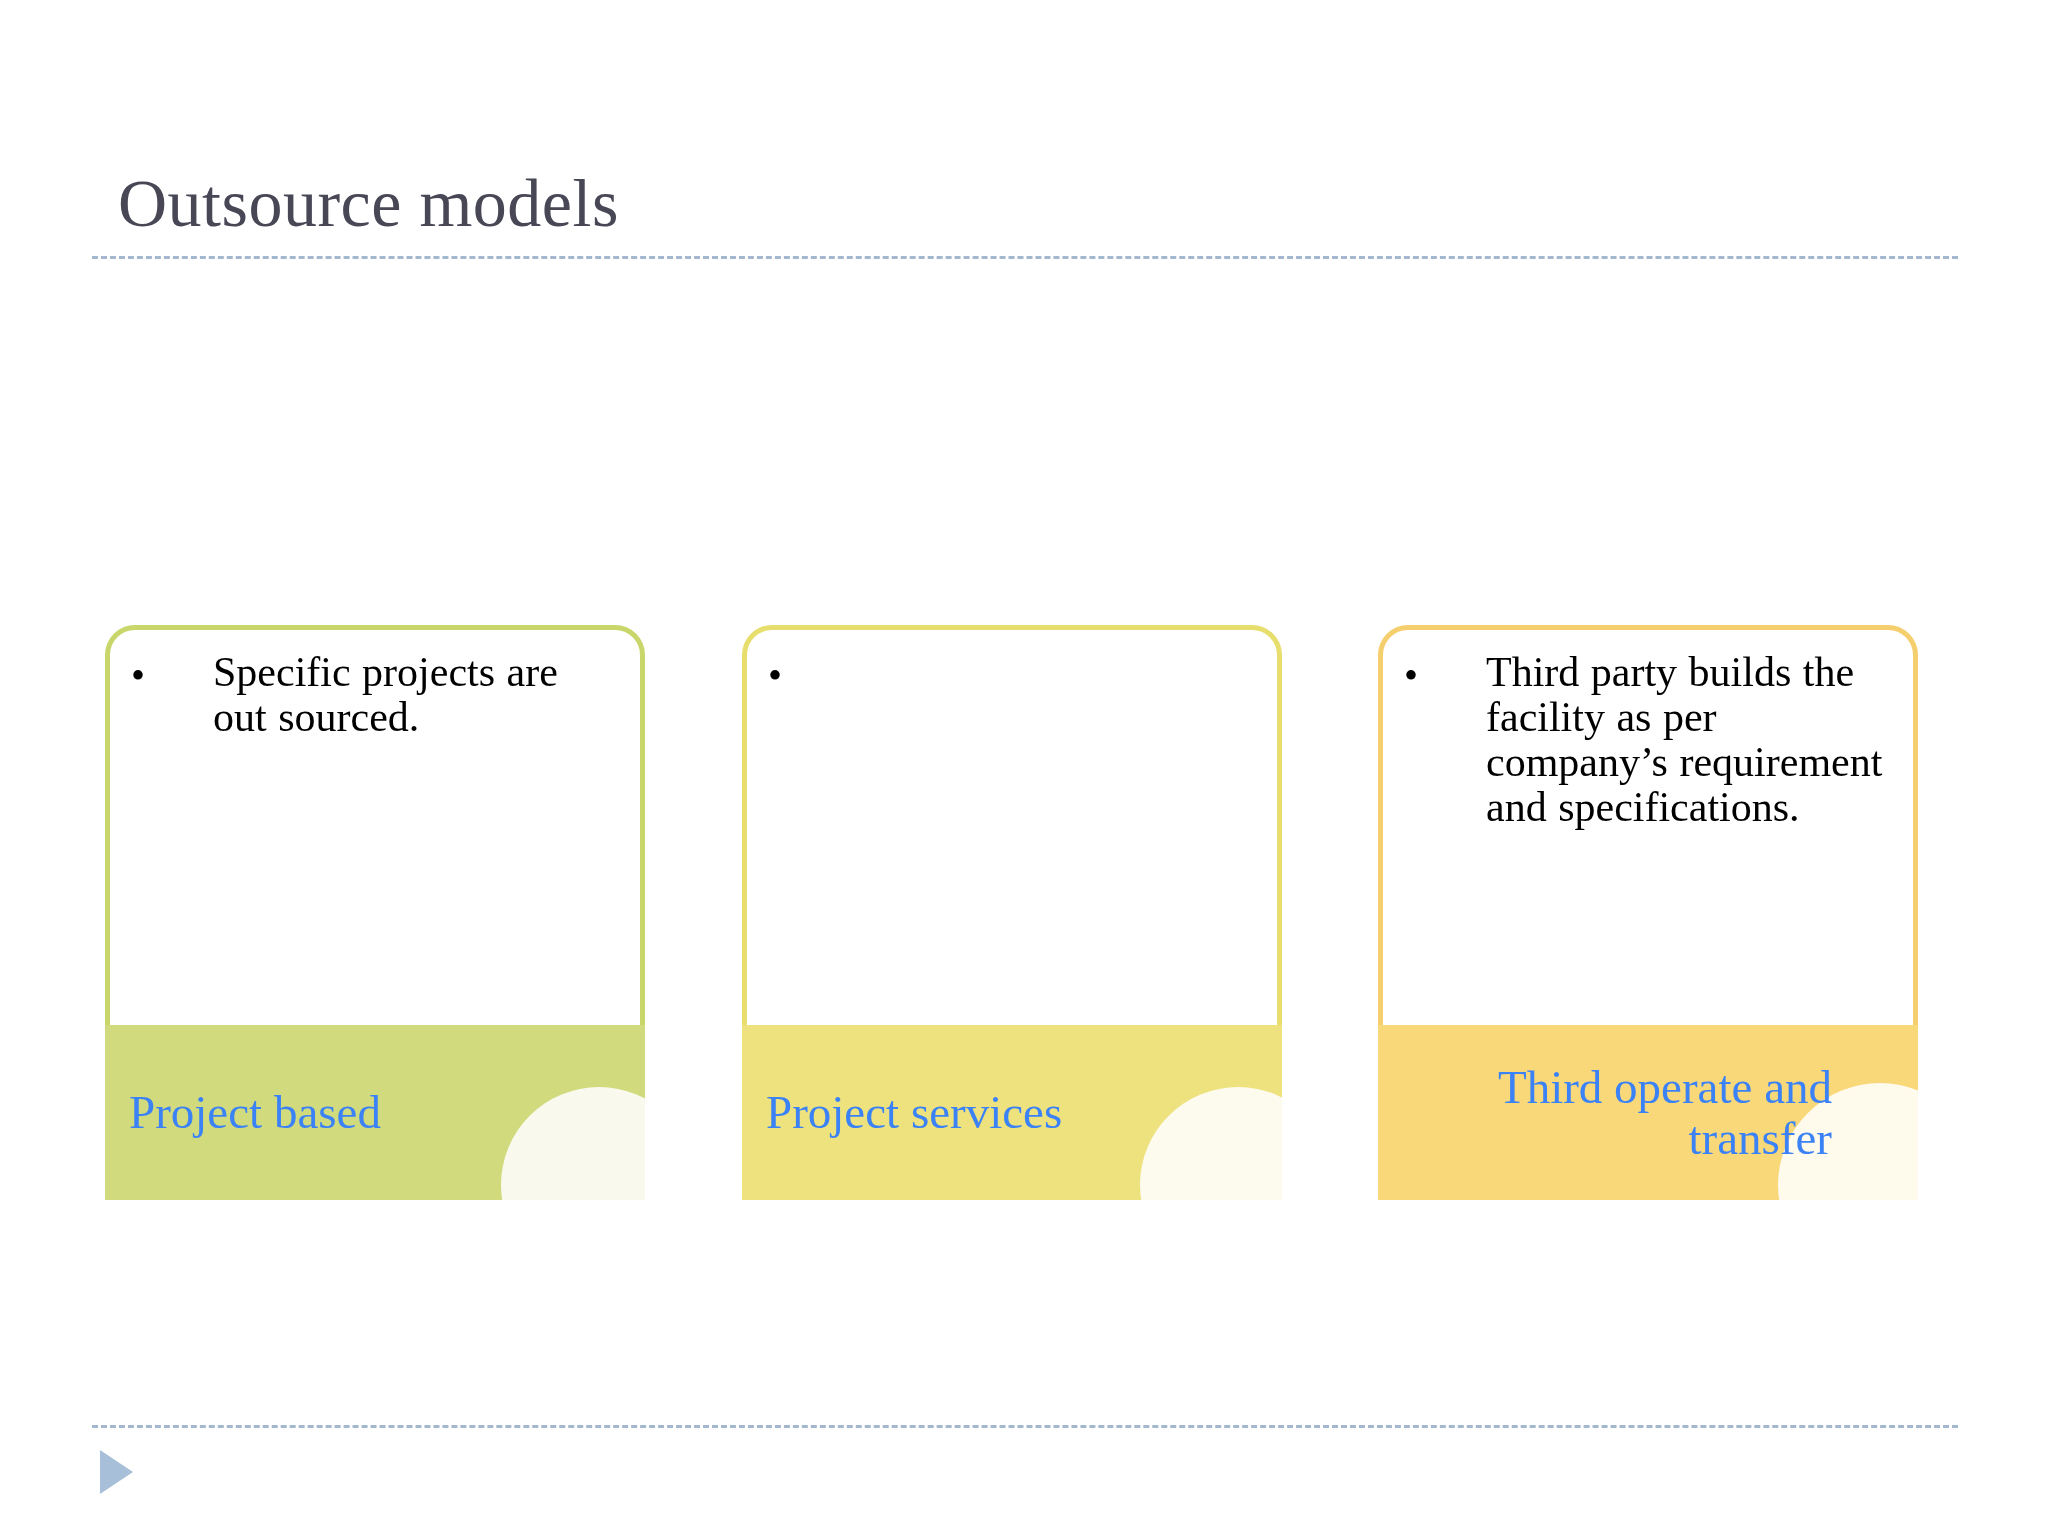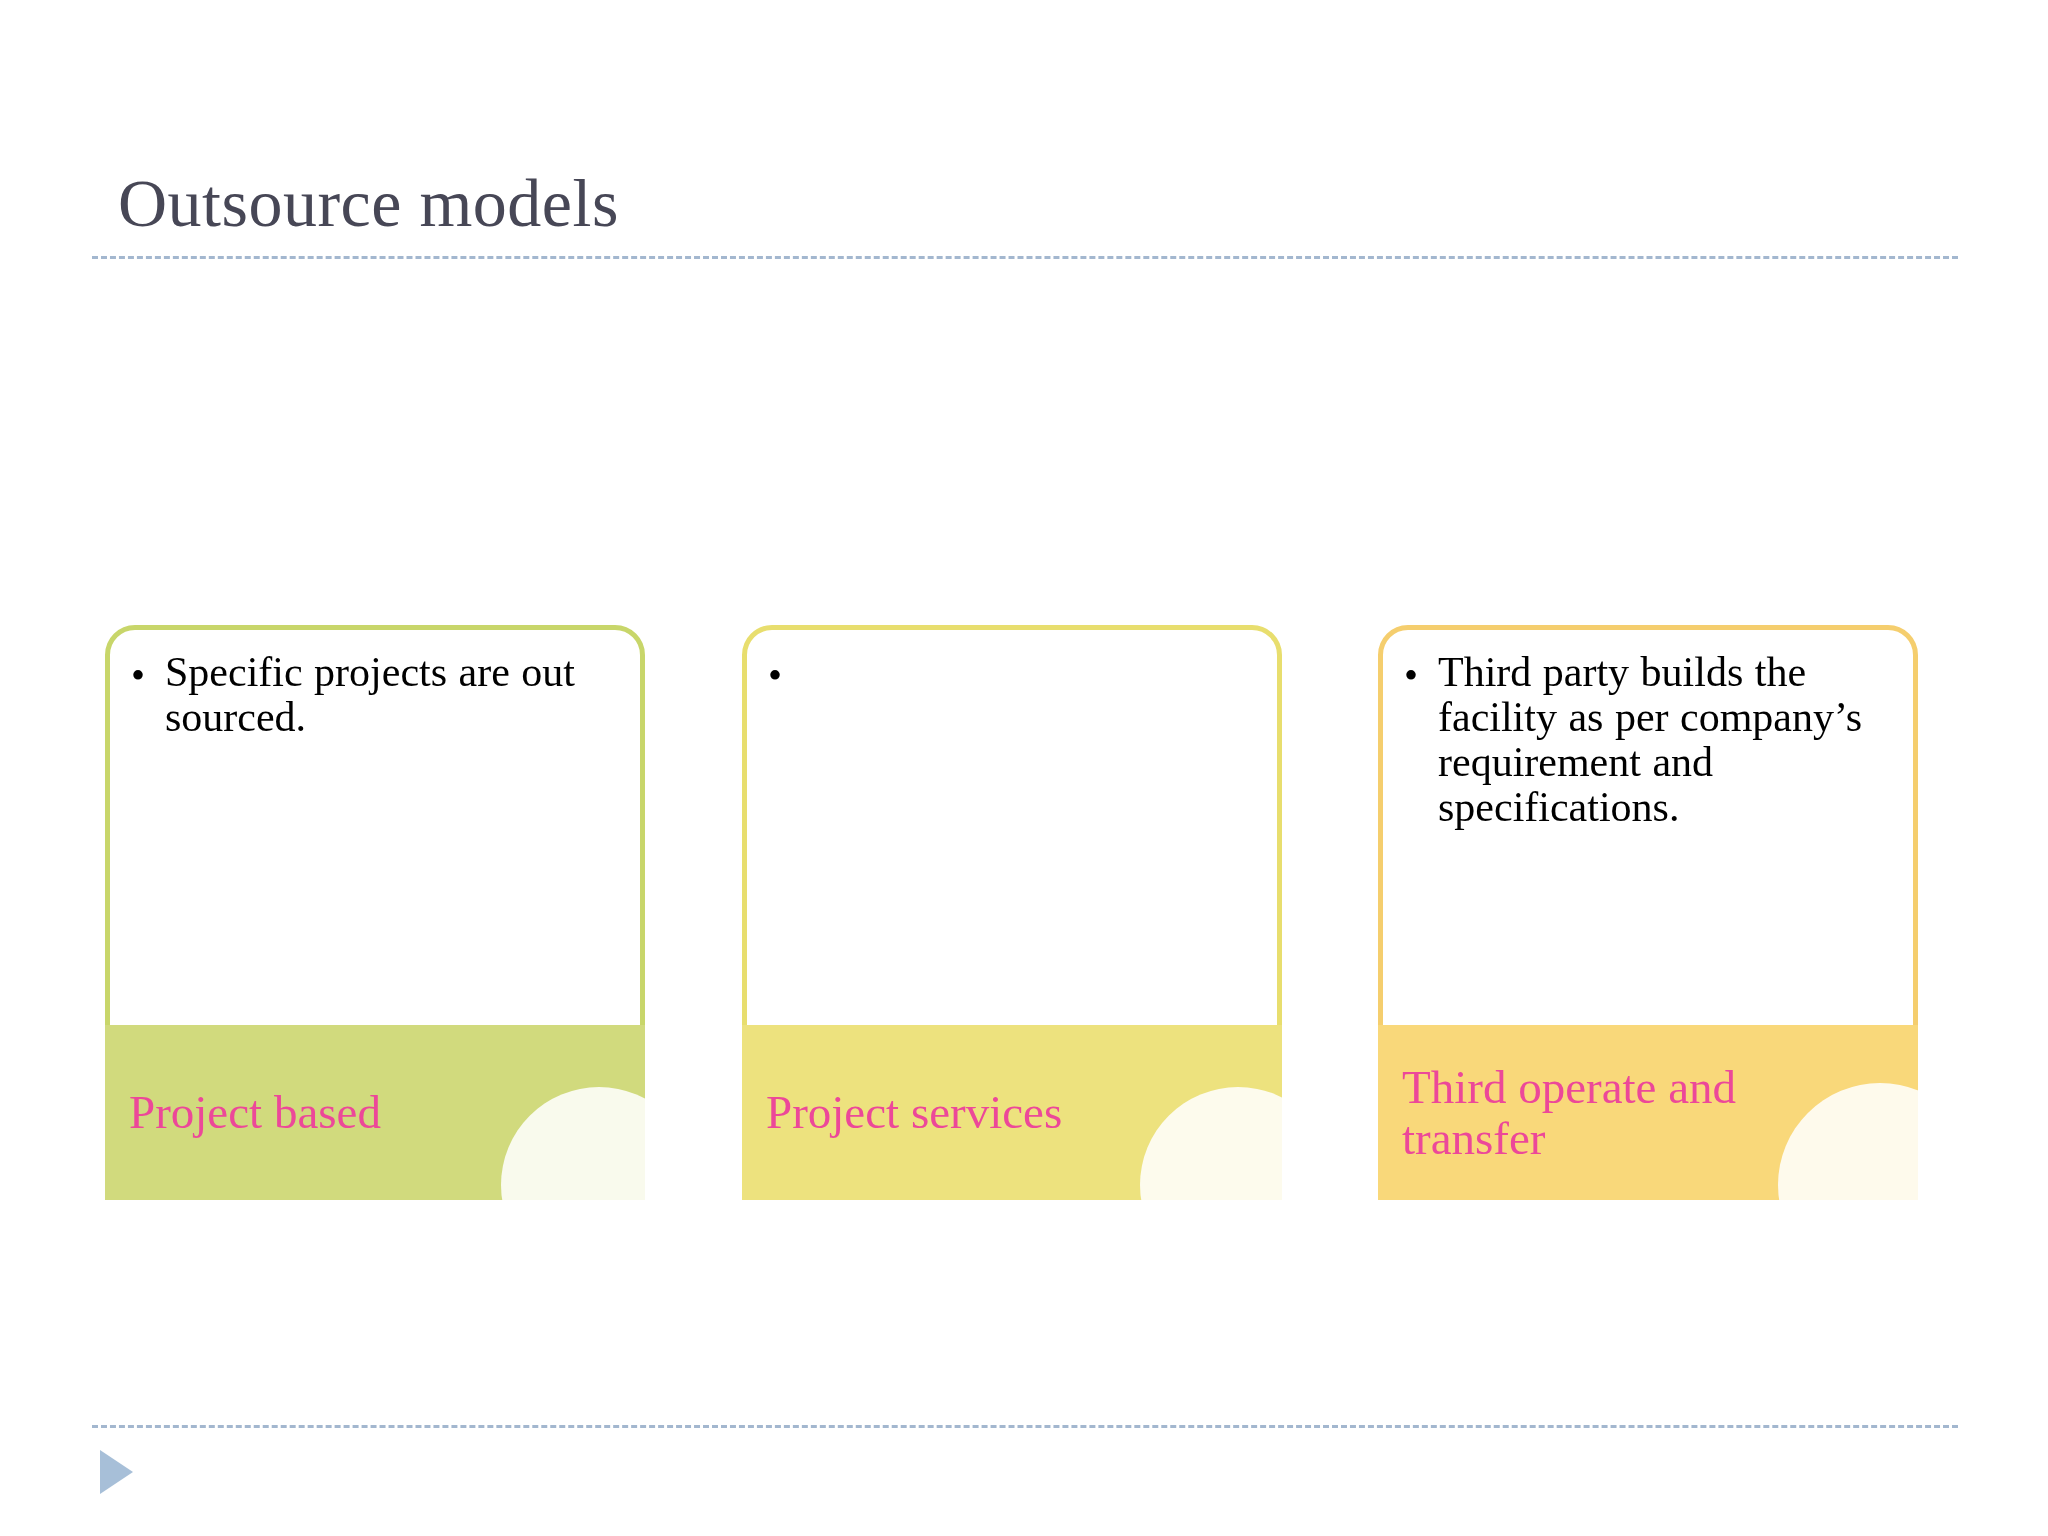--- a/index.html
+++ b/index.html
@@ -129,20 +129,21 @@
   }
 
   .bullet-text {
     flex: 1 1 auto;
     font-family: "Liberation Serif", serif;
     font-size: 42px;
     line-height: 1.07;
     color: #000000;
     padding-top: 3px;
     word-spacing: 1px;
+    margin-left: 48px;
   }
 
   .card-band {
     position: absolute;
     left: 0;
     bottom: 0;
     width: 100%;
     height: 175px;
     overflow: visible;
   }
@@ -159,22 +160,23 @@
     position: absolute;
     left: 24px;
     top: 0;
     width: 430px;
     height: 175px;
     display: flex;
     align-items: center;
     font-family: "Liberation Serif", serif;
     font-size: 47px;
     line-height: 1.08;
-    color: #ec4899;
+    color: #3b82f6;
     z-index: 3;
+    text-align: right;
   }
 
   .band-circle {
     position: absolute;
     border-radius: 50%;
     background: rgba(255,255,255,0.86);
     z-index: 2;
     pointer-events: none;
   }
 

